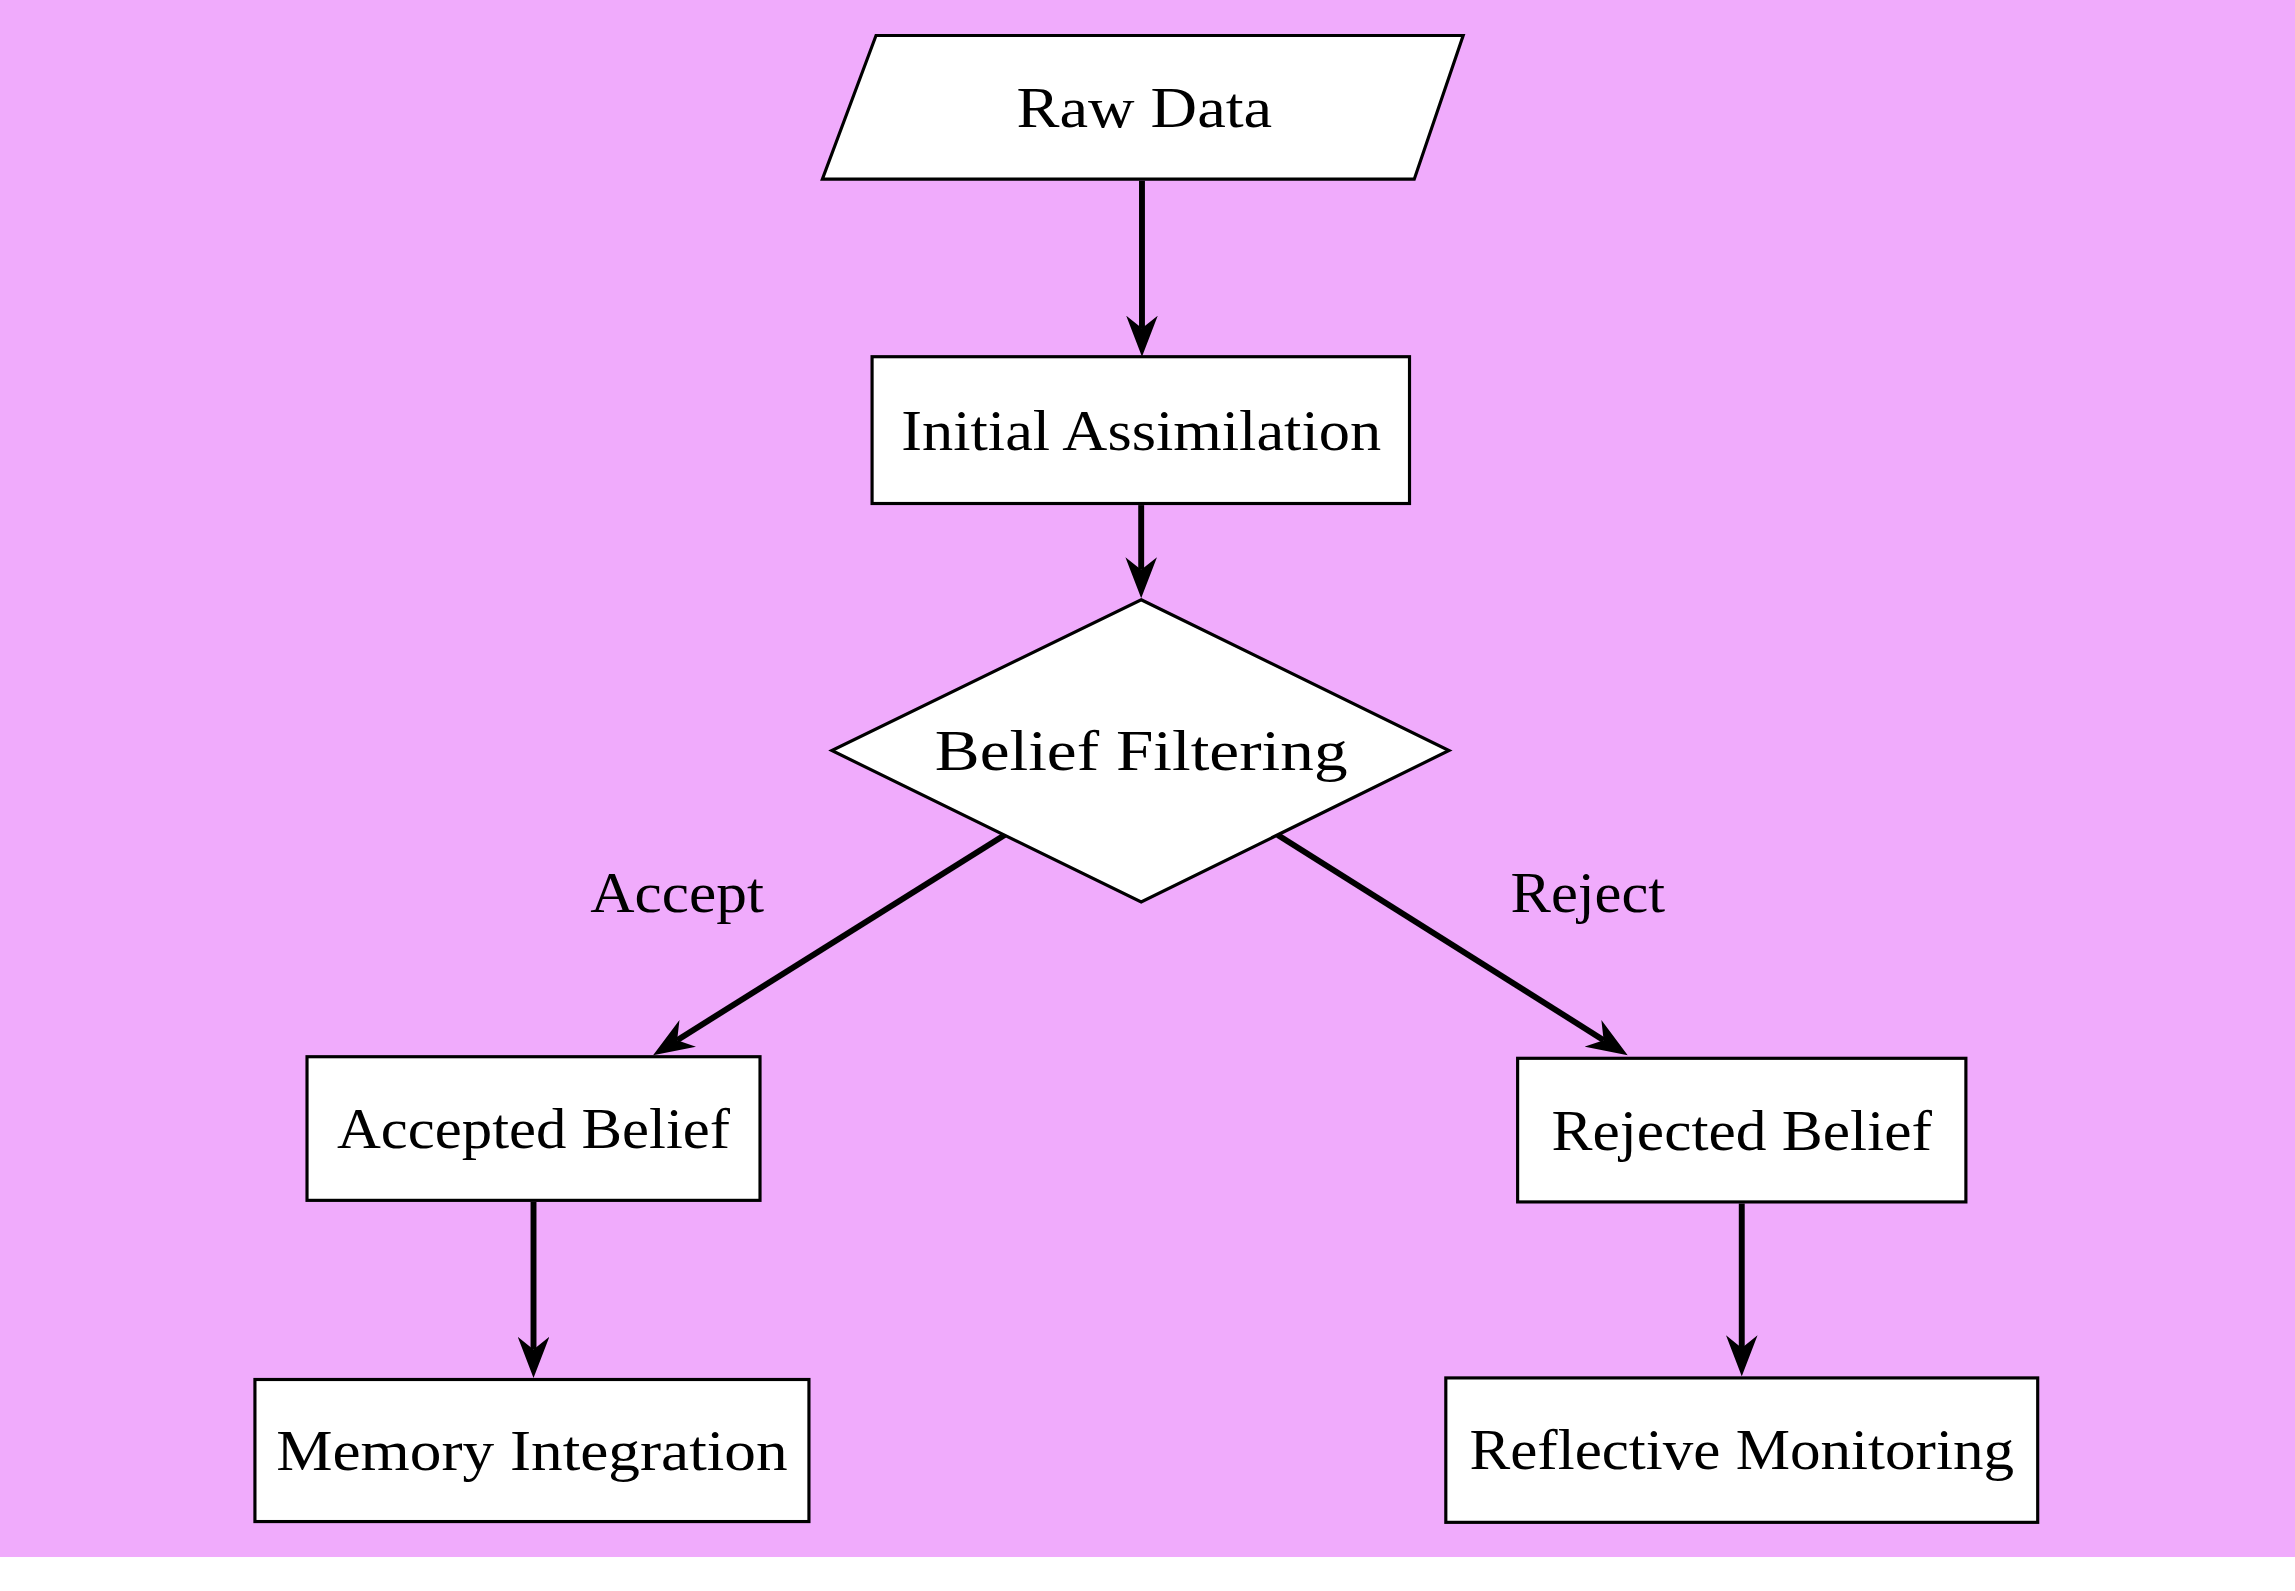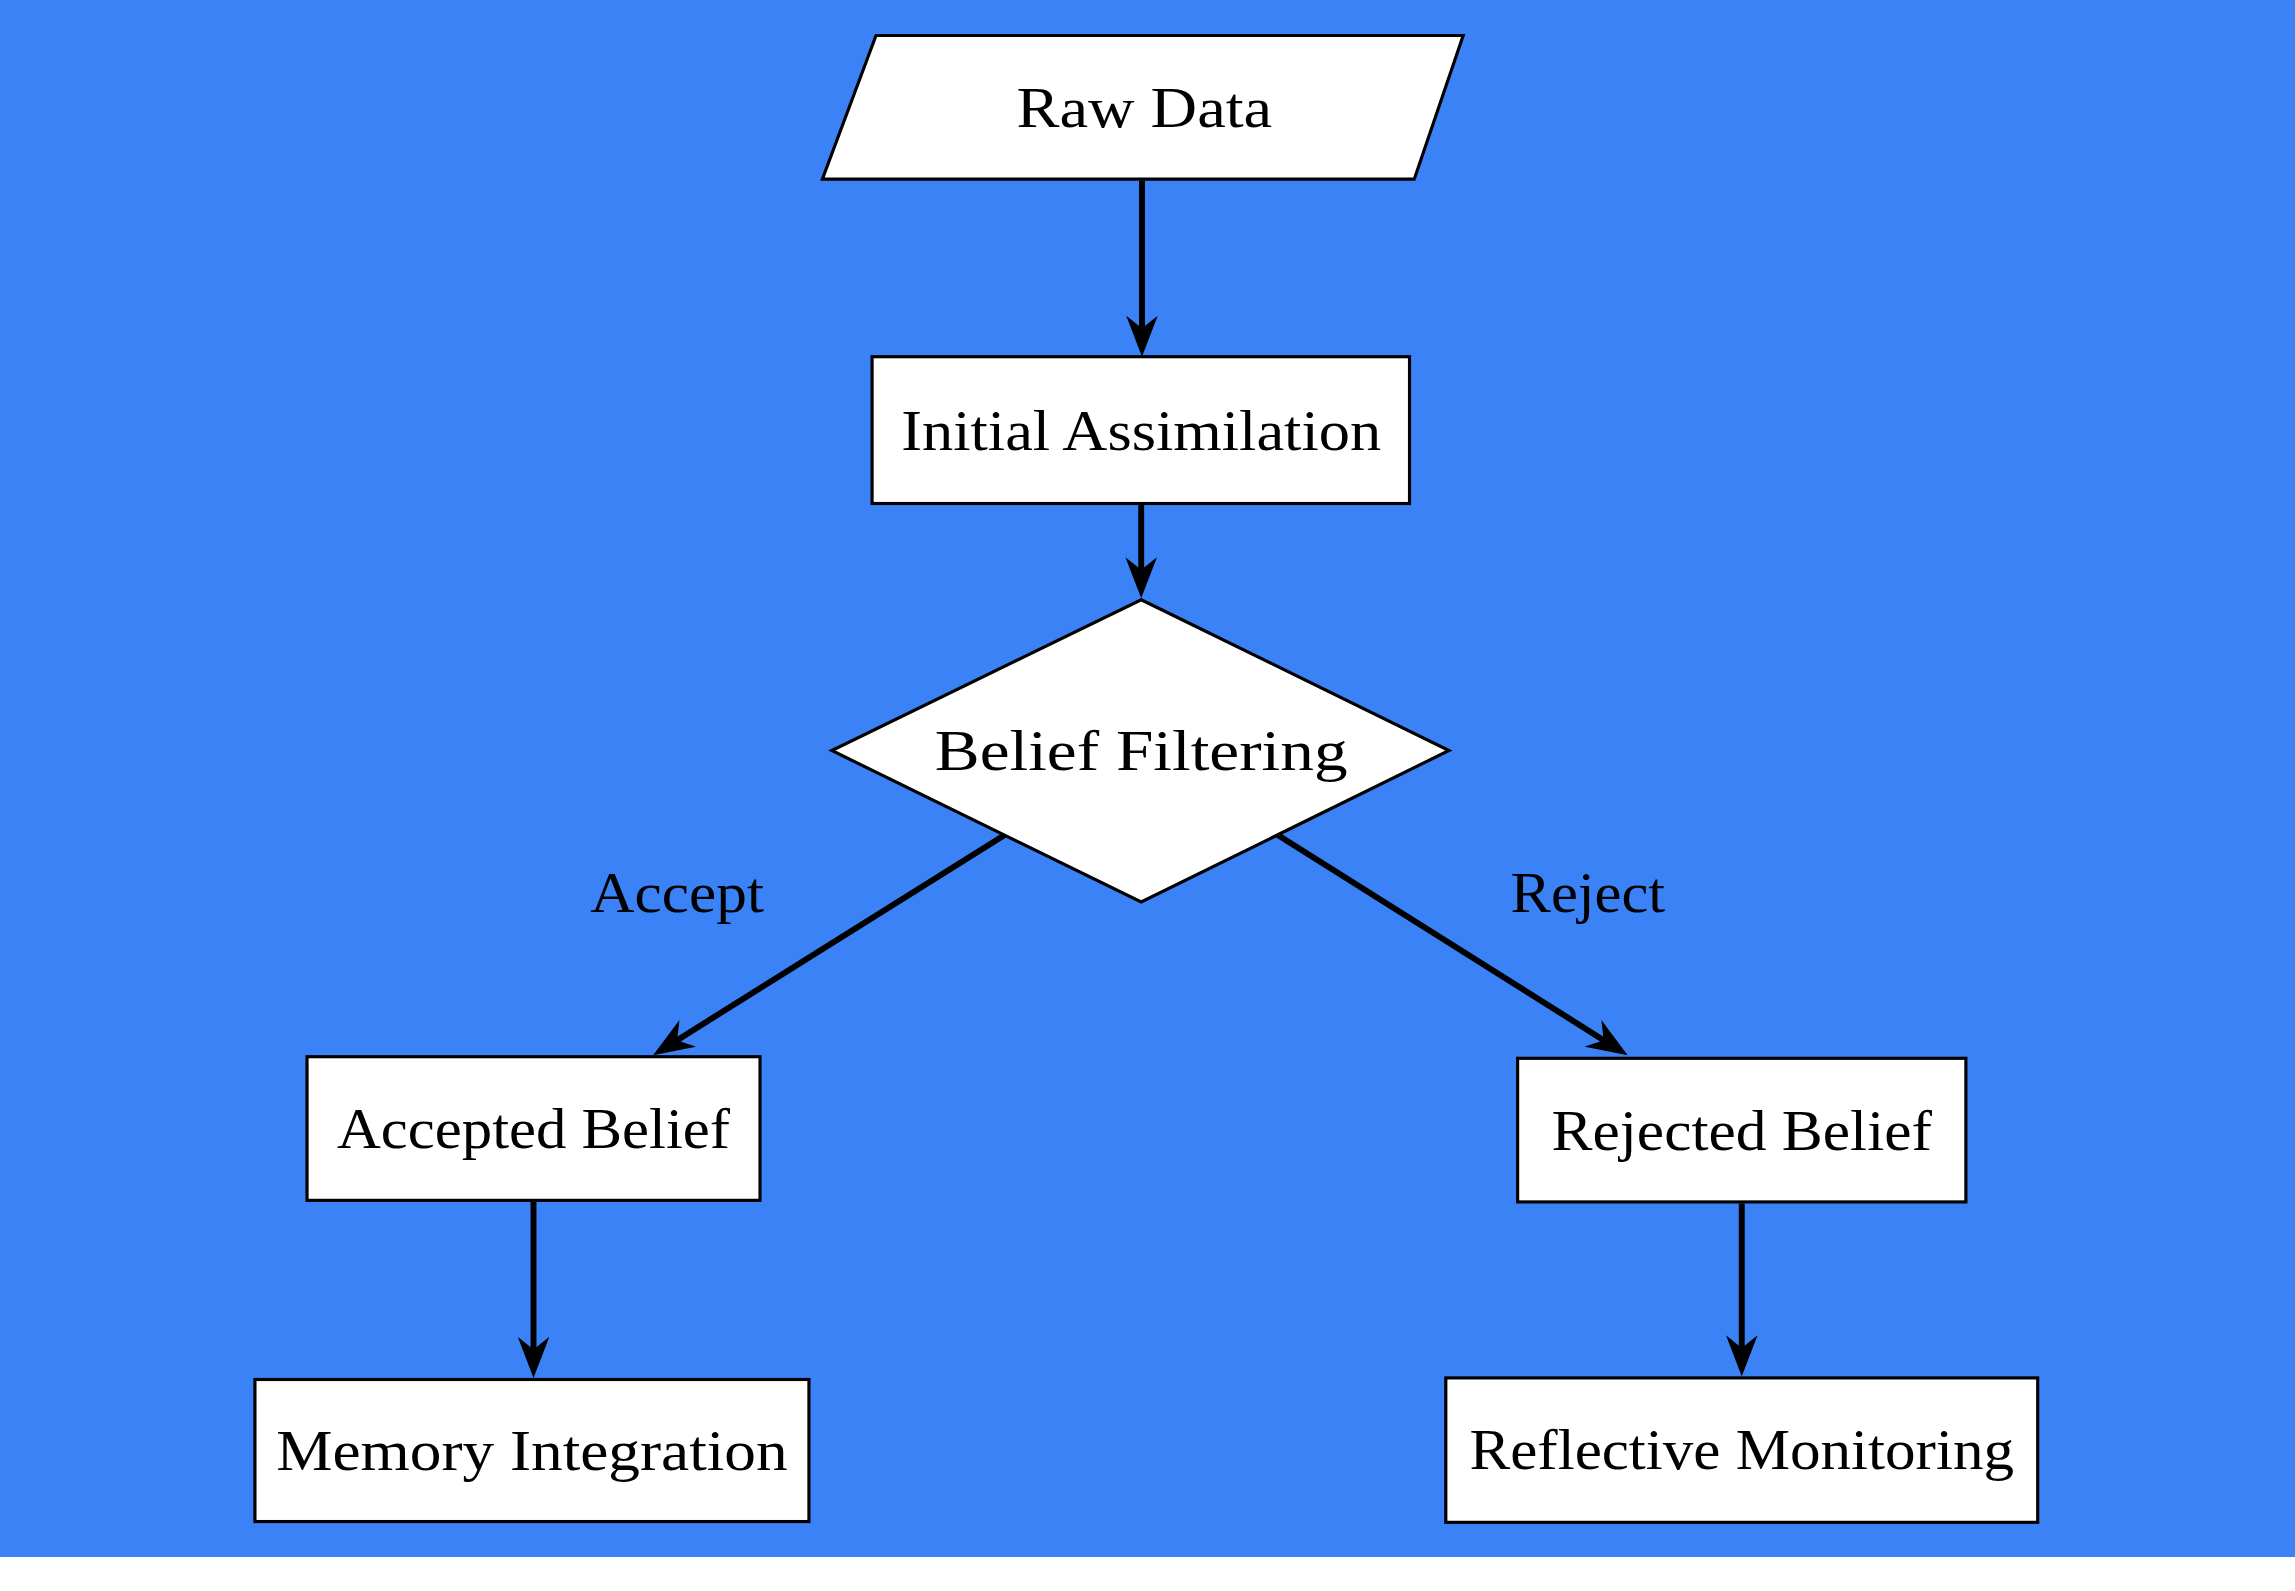--- a/index.html
+++ b/index.html
@@ -4,21 +4,21 @@
 <style>
   html, body {
     margin: 0;
     padding: 0;
     background: #ffffff;
   }
   #canvas {
     position: relative;
     width: 2295px;
     height: 1557px;
-    background: #3b82f6;
+    background: #f0abfc;
     overflow: hidden;
   }
   svg.flow {
     position: absolute;
     left: 0;
     top: 0;
     width: 2295px;
     height: 1591px;
     display: block;
   }

